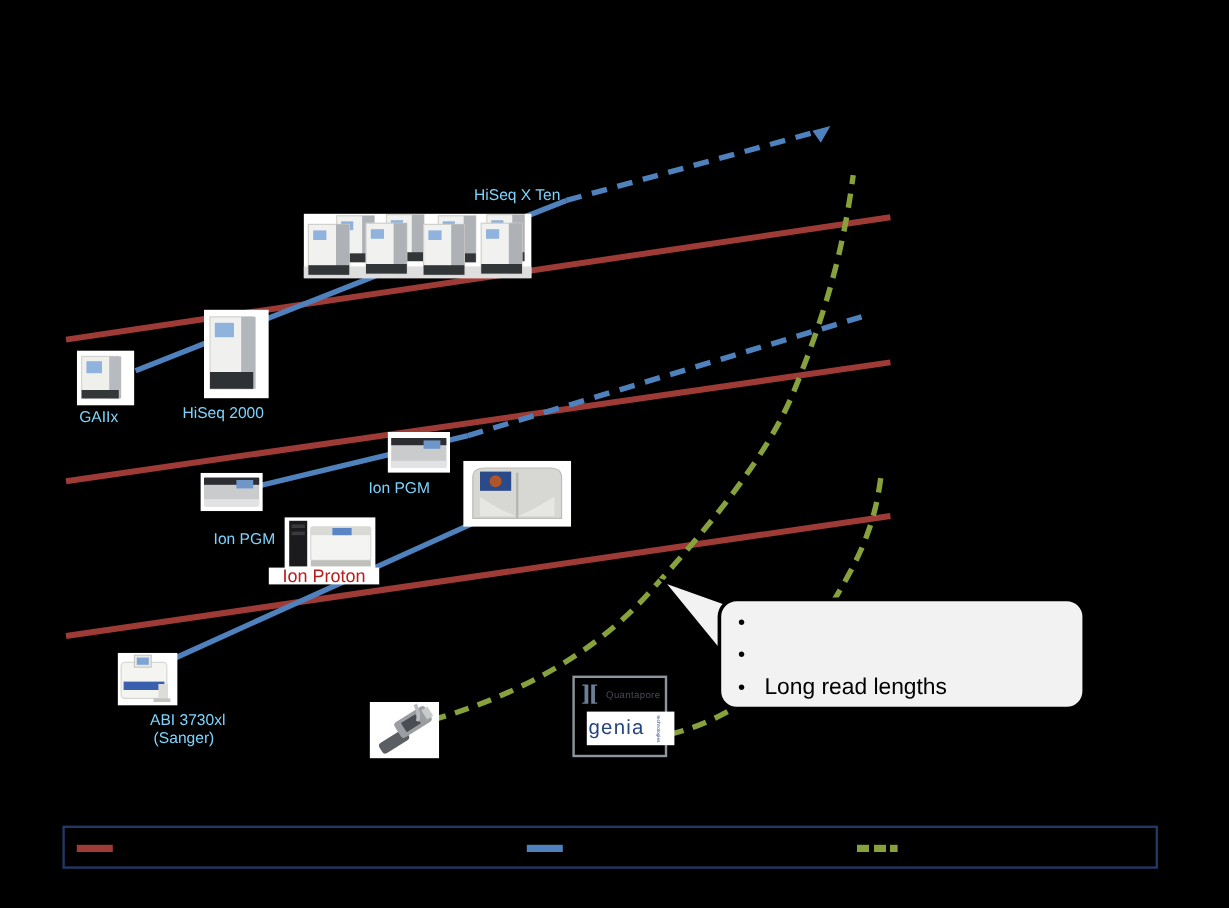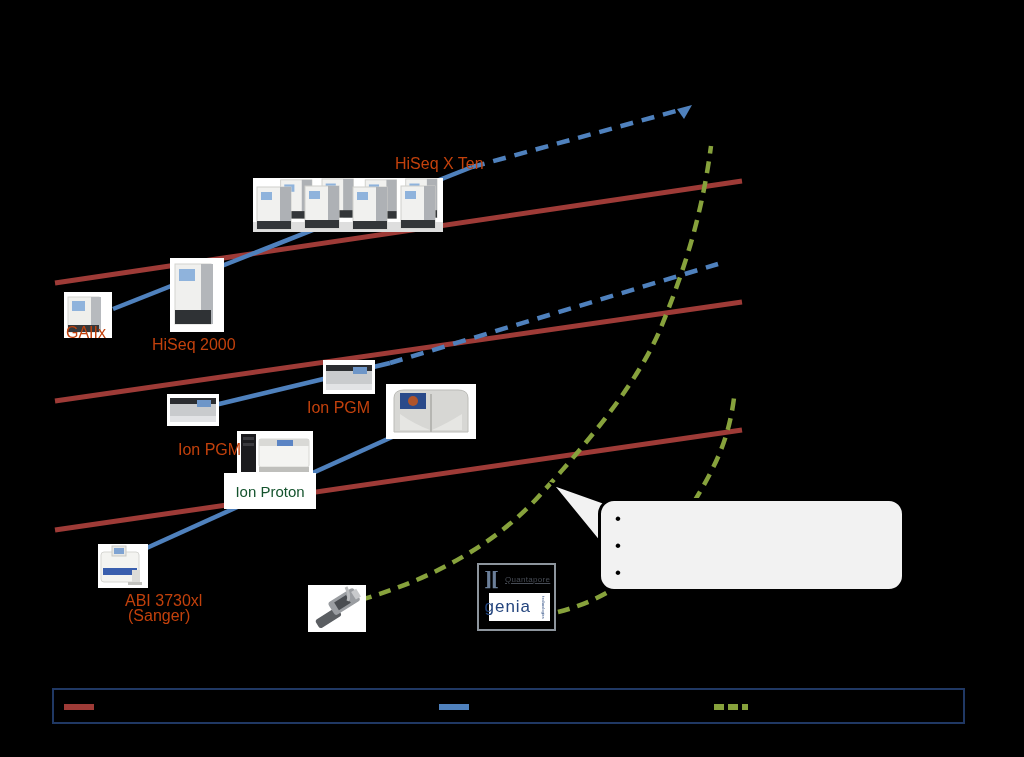--- a/index.html
+++ b/index.html
@@ -4,36 +4,36 @@
 <style>
   html,body{margin:0;padding:0;background:#000;}
   .stage{position:relative;width:1024px;height:757px;background:#000;overflow:hidden;
          font-family:"Liberation Sans","DejaVu Sans",sans-serif;}
   .abs{position:absolute;}
   .ghost{color:#000;} 
   .title1{left:40px;top:14px;font-size:26px;letter-spacing:.2px;}
   .title2{left:40px;top:56px;font-size:26px;}
   svg.layer{position:absolute;left:0;top:0;pointer-events:none;}
   .photo{position:absolute;z-index:2;}
-  .mlabel{position:absolute;z-index:3;font-size:16px;color:#c2410c;}
+  .mlabel{position:absolute;z-index:3;font-size:13px;color:#7dd3fc;}
   .rlabel{position:absolute;z-index:3;font-size:17px;line-height:21px;color:#000;}
-  .proton-tag{position:absolute;left:224px;top:473px;width:92px;height:36px;background:#fff;
-      z-index:3;display:flex;align-items:center;justify-content:center;font-size:15px;color:#14532d;}
+  .proton-tag{position:absolute;left:224px;top:473px;width:92px;height:14px;background:#fff;
+      z-index:3;display:flex;align-items:center;justify-content:center;font-size:15px;color:#b91c1c;}
   .callout{position:absolute;left:598px;top:498px;width:307px;height:94px;background:#f2f2f2;
       border:3px solid #000;border-radius:16px;z-index:5;box-sizing:border-box;
       display:flex;flex-direction:column;justify-content:center;padding:4px 10px 4px 14px;}
   .callout .row{display:flex;font-size:19px;color:#000;line-height:27px;}
   .callout .dot{width:22px;color:#000;font-size:17px;}
   .logobox{position:absolute;left:477px;top:563px;width:79px;height:68px;border:2px solid #8d959d;
       z-index:3;box-sizing:border-box;}
   .qrow{position:absolute;left:5px;top:6px;display:flex;align-items:center;}
   .qicon{font-family:"DejaVu Serif",serif;font-weight:bold;font-size:18px;color:#6b7f99;
       letter-spacing:-2px;line-height:16px;}
-  .qtext{font-size:8px;color:#474c55;margin-left:8px;letter-spacing:.3px;text-decoration:underline;}
-  .geniabox{position:absolute;left:10px;top:28px;width:61px;height:28px;background:#fff;
+  .qtext{font-size:8px;color:#474c55;margin-left:8px;letter-spacing:.3px;}
+  .geniabox{position:absolute;left:10px;top:28px;width:73px;height:28px;background:#fff;
       display:flex;align-items:center;justify-content:center;}
   .genia{font-size:17px;color:#24457e;letter-spacing:1px;}
   .geniasub{font-size:4px;color:#24457e;transform:rotate(90deg);margin-left:1px;}
   .legend{position:absolute;left:52px;top:688px;width:913px;height:36px;border:2px solid #203864;
       box-sizing:border-box;z-index:3;}
   .legend .sw{position:absolute;top:14px;height:6px;}
   .legend .lab{position:absolute;top:9px;font-size:14px;color:#000;}
   .axislab{position:absolute;color:#000;font-size:15px;}
 </style>
 </head>
@@ -180,24 +180,25 @@
 
   <div class="callout">
     <div class="row">
       <span class="dot">•</span>
     </div>
     <div class="row">
       <span class="dot">•</span>
     </div>
     <div class="row">
       <span class="dot">•</span>
-    </div>
-  </div>
-
-  <div class="mlabel" style="left:66px;top:324px">GAIIx</div>
+      <span>Long read lengths</span>
+    </div>
+  </div>
+
+  <div class="mlabel" style="left:66px;top:340px">GAIIx</div>
   <div class="mlabel" style="left:152px;top:336px">HiSeq 2000</div>
   <div class="mlabel" style="left:395px;top:155px">HiSeq X Ten</div>
   <div class="mlabel" style="left:178px;top:441px">Ion PGM</div>
   <div class="mlabel" style="left:307px;top:399px">Ion PGM</div>
   <div class="mlabel" style="left:125px;top:592px">ABI 3730xl</div>
   <div class="mlabel" style="left:128px;top:607px">(Sanger)</div>
 
   <div class="rlabel" style="left:777px;top:143px">
     <div>Performance demanded</div>
     <div>at the high end of the</div>

